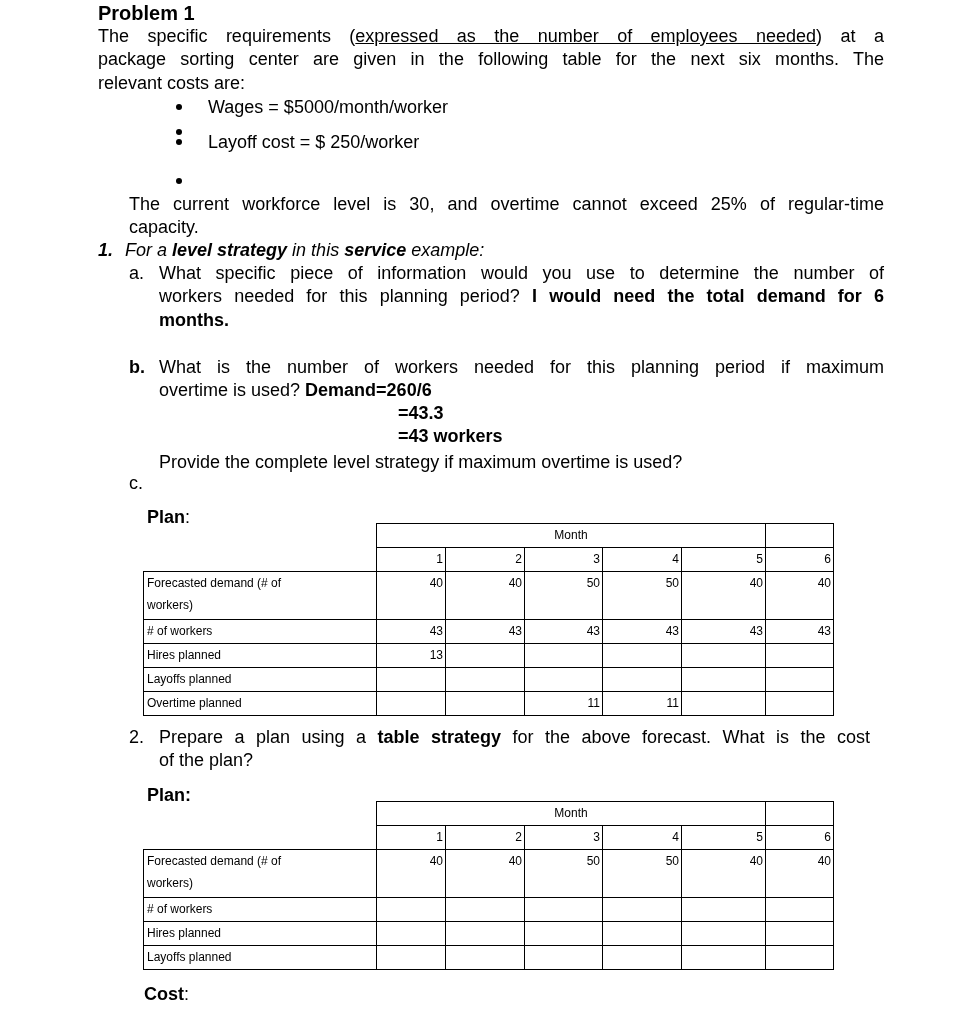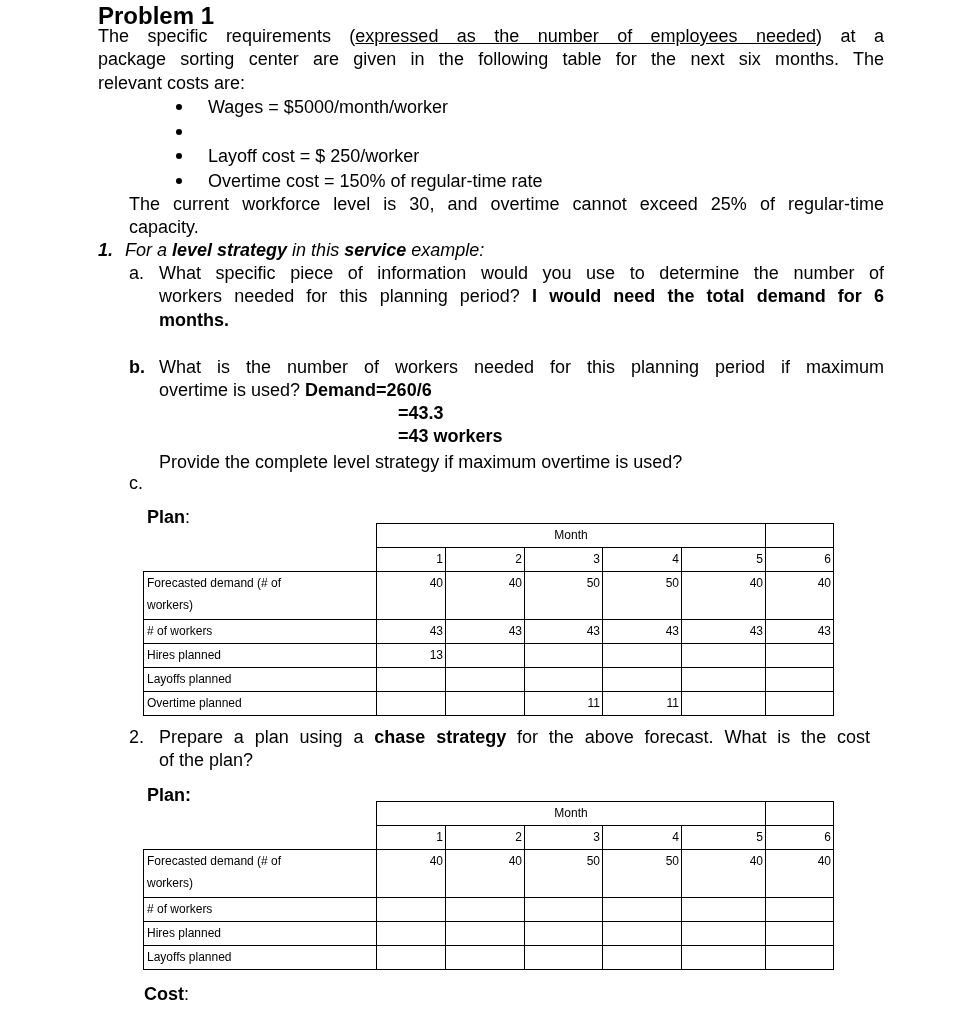--- a/index.html
+++ b/index.html
@@ -16,32 +16,32 @@
   table.plan { position: absolute; border-collapse: collapse; font-size: 12px; margin-top: 20px; }
   table.plan td { border: 1.5px solid #000; padding: 0 2px; line-height: 22px; vertical-align: top; }
   table.plan td.num { text-align: right; }
   table.plan td.noborder { border: none; }
   table.plan td.lbl { text-align: left; padding-left: 3px; }
   .spell { text-decoration-color: #2b5bd7; text-decoration-thickness: 2px; text-underline-offset: 2px; }
 </style>
 </head>
 <body>
 
-<div class="abs b" style="left:98px; top:2px; font-size:24px;">Problem 1</div>
+<div class="abs b" style="left:98px; top:2px; font-size:20px;">Problem 1</div>
 
 <div class="abs line just" style="left:98px; top:24px; width:786px;">
   <span>The specific requirements (</span><span class="u">expressed as the number of employees needed</span><span>) at a</span>
 </div>
 <div class="abs line just" style="left:98px; top:47px; width:786px;">package sorting center are given in the following table for the next six months. The</div>
 <div class="abs line" style="left:98px; top:71px;">relevant costs are:</div>
 
 <div class="abs line" style="left:176px; top:95px;"><span class="bullet-dot"></span><span>Wages = $5000/month/worker</span></div>
 <div class="abs line" style="left:176px; top:120px;"><span class="bullet-dot"></span></div>
-<div class="abs line" style="left:176px; top:144px;"><span class="bullet-dot"></span><span>Layoff cost = $ 250/worker</span></div>
-<div class="abs line" style="left:176px; top:169px;"><span class="bullet-dot"></span><span>Overtime cost = 150% of regular-time rate</span></div>
+<div class="abs line" style="left:176px; top:130px;"><span class="bullet-dot"></span><span>Layoff cost = $ 250/worker</span></div>
+<div class="abs line" style="left:176px; top:169px;"><span class="bullet-dot"></span></div>
 
 <div class="abs line just" style="left:129px; top:192px; width:755px;">The current workforce level is 30, and overtime cannot exceed 25% of regular-time</div>
 <div class="abs line" style="left:129px; top:215px;">capacity.</div>
 
 <div class="abs line" style="left:98px; top:238px; font-style:italic;">
   <span class="b">1.</span><span style="display:inline-block;width:12px;"></span><span>For a </span><span class="b">level strategy</span><span> in this </span><span class="b">service</span><span> example:</span>
 </div>
 
 <div class="abs line" style="left:129px; top:261px;">a.</div>
 <div class="abs line just" style="left:159px; top:261px; width:725px;">What specific piece of information would you use to determine the number of</div>
@@ -125,21 +125,21 @@
     <td class="num"></td>
     <td class="num">11</td>
     <td class="num">11</td>
     <td class="num"></td>
     <td class="num"></td>
   </tr>
 </tbody>
   </table>
 
 <div class="abs line" style="left:129px; top:725px;">2.</div>
-<div class="abs line just" style="left:159px; top:725px; width:711px;"><span>Prepare a plan using a </span><span class="b">chase strategy</span><span> for the above forecast.  What is the cost</span></div>
+<div class="abs line just" style="left:159px; top:725px; width:711px;"><span>Prepare a plan using a </span><span class="b">table strategy</span><span> for the above forecast.  What is the cost</span></div>
 <div class="abs line" style="left:159px; top:748px;">of the plan?</div>
 <div class="abs line b" style="left:147px; top:783px;">Plan:</div>
 
 <table class="plan" style="left:143px; top:781px;">
   <colgroup>
     <col style="width:233px">
       <col style="width:69px">
       <col style="width:79px">
       <col style="width:78px">
       <col style="width:79px">

